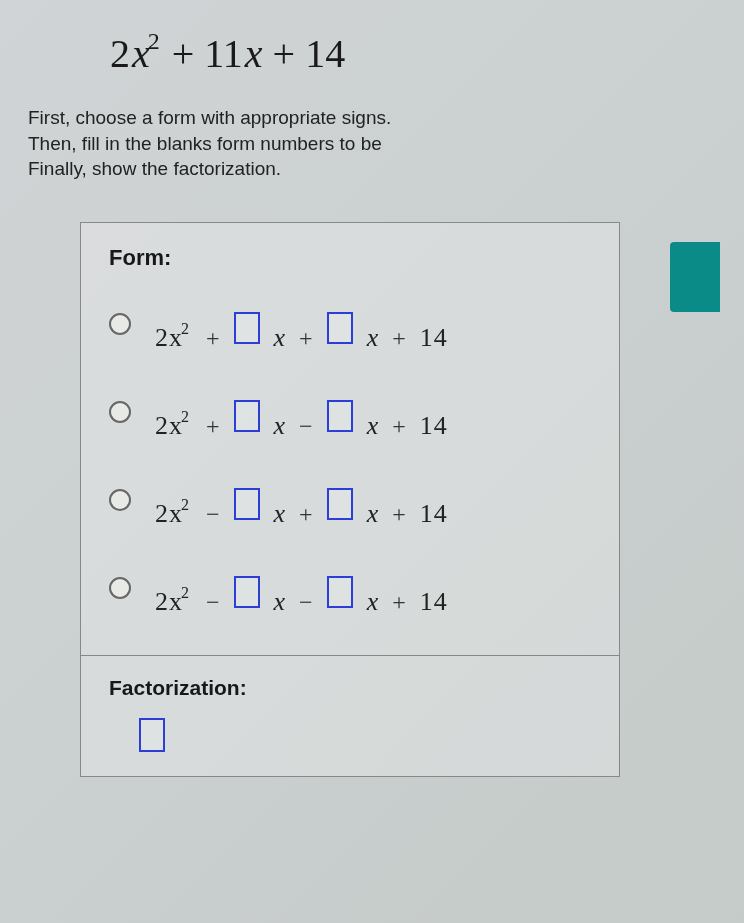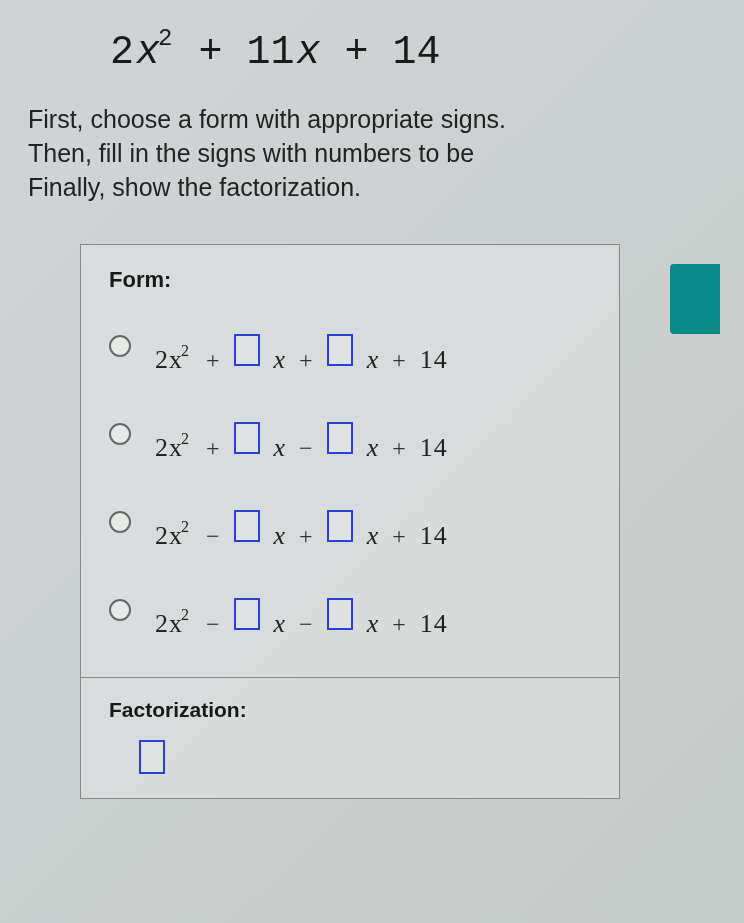--- a/index.html
+++ b/index.html
@@ -9,35 +9,35 @@
       background: linear-gradient(135deg, #d0d4d6 0%, #c5cbc9 100%);
       font-family: Arial, Verdana, sans-serif;
       color: #2a2a2a;
       overflow: hidden;
       position: relative;
     }
     .page {
       padding: 30px 20px 20px 20px;
     }
     .expression {
-      font-family: Liberation Mono, monospace;
+      font-family: Liberation Serif, serif;
       font-size: 40px;
       color: #1a1a1a;
       margin-left: 90px;
       margin-bottom: 28px;
       position: relative;
     }
     .expression .sup {
       font-size: 24px;
       position: relative;
       top: -18px;
       left: -2px;
     }
     .instructions {
-      font-size: 25px;
+      font-size: 19px;
       line-height: 1.35;
       color: #222;
       margin-bottom: 40px;
       margin-left: 8px;
     }
     .panel-row {
       display: flex;
       gap: 50px;
       align-items: flex-start;
       margin-left: 60px;
@@ -147,21 +147,21 @@
   <div class="expression">
     <span>2</span><span class="xvar">x</span><span class="sup">2</span>
     <span>+</span>
     <span>11</span><span class="xvar">x</span>
     <span>+</span>
     <span>14</span>
   </div>
 
   <div class="instructions">
     <div>First, choose a form with appropriate signs.</div>
-    <div>Then, fill in the signs with numbers to be</div>
+    <div>Then, fill in the blanks form numbers to be</div>
     <div>Finally, show the factorization.</div>
   </div>
 
   <div class="panel-row">
     <div class="panel">
       <div class="form-section">
         <div class="form-title">Form:</div>
 
         <div class="option-row">
           <div class="radio"></div>

